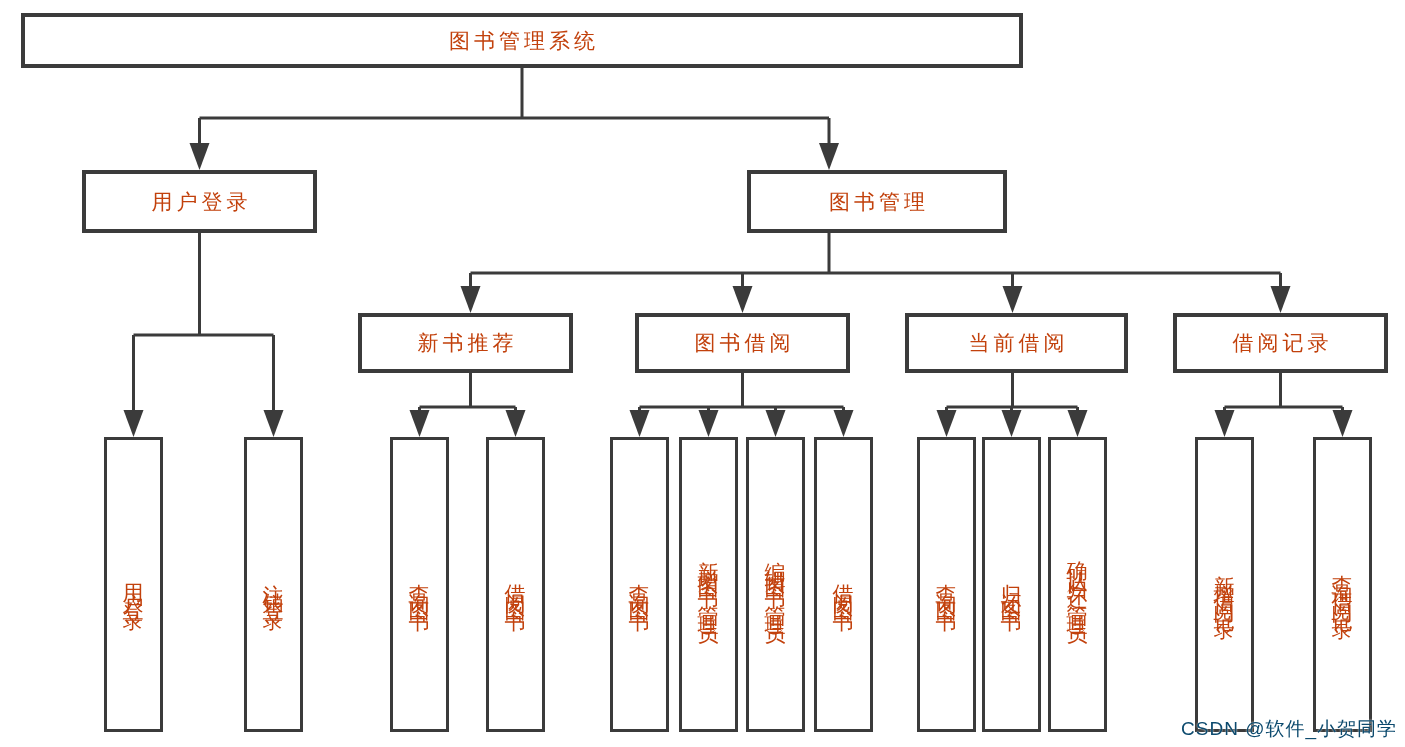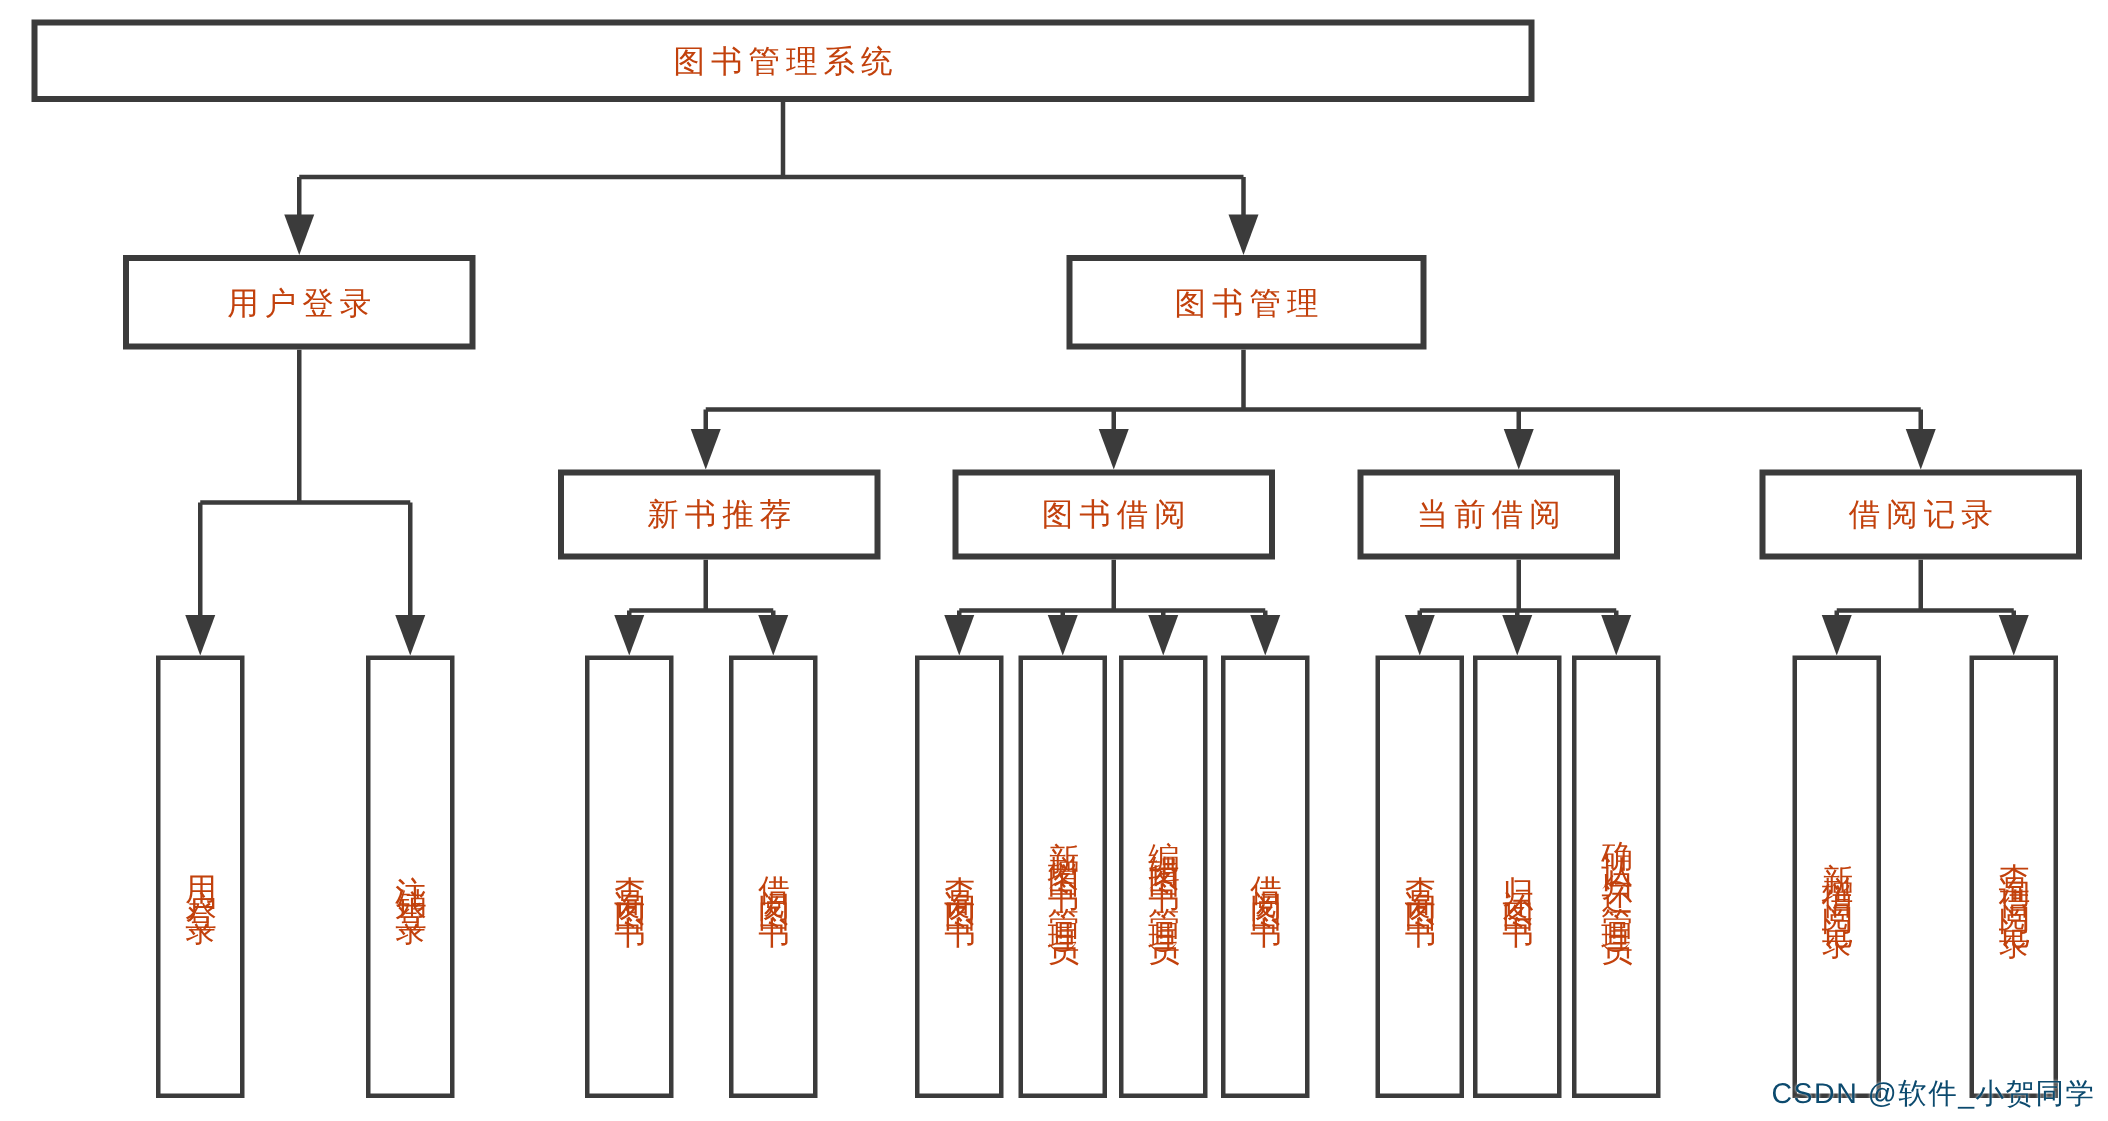--- a/index.html
+++ b/index.html
@@ -122,31 +122,31 @@
     </g>
   </svg>
 
   <div class="node root-node" style="left:21px; top:13px; width:1002px; height:55px;">
     <span>图书管理系统</span>
   </div>
 
   <div class="node" style="left:82px; top:170px; width:235px; height:63px;">
     <span>用户登录</span>
   </div>
-  <div class="node" style="left:711px; top:170px; width:240px; height:63px;">
+  <div class="node" style="left:747px; top:170px; width:260px; height:63px;">
     <span>图书管理</span>
   </div>
 
-  <div class="node" style="left:372px; top:313px; width:215px; height:60px;font-family:Liberation Mono, monospace;">
+  <div class="node" style="left:358px; top:313px; width:215px; height:60px;font-family:Liberation Mono, monospace;">
     <span>新书推荐</span>
   </div>
   <div class="node" style="left:635px; top:313px; width:215px; height:60px;">
     <span>图书借阅</span>
   </div>
-  <div class="node" style="left:905px; top:313px; width:175px; height:60px;">
+  <div class="node" style="left:905px; top:313px; width:223px; height:60px;">
     <span>当前借阅</span>
   </div>
   <div class="node" style="left:1173px; top:313px; width:215px; height:60px;">
     <span>借阅记录</span>
   </div>
 
   <div class="node leaf" style="left:104px; top:437px; width:59px; height:295px;">
     <span>用户登录</span>
   </div>
   <div class="node leaf" style="left:244px; top:437px; width:59px; height:295px;">

